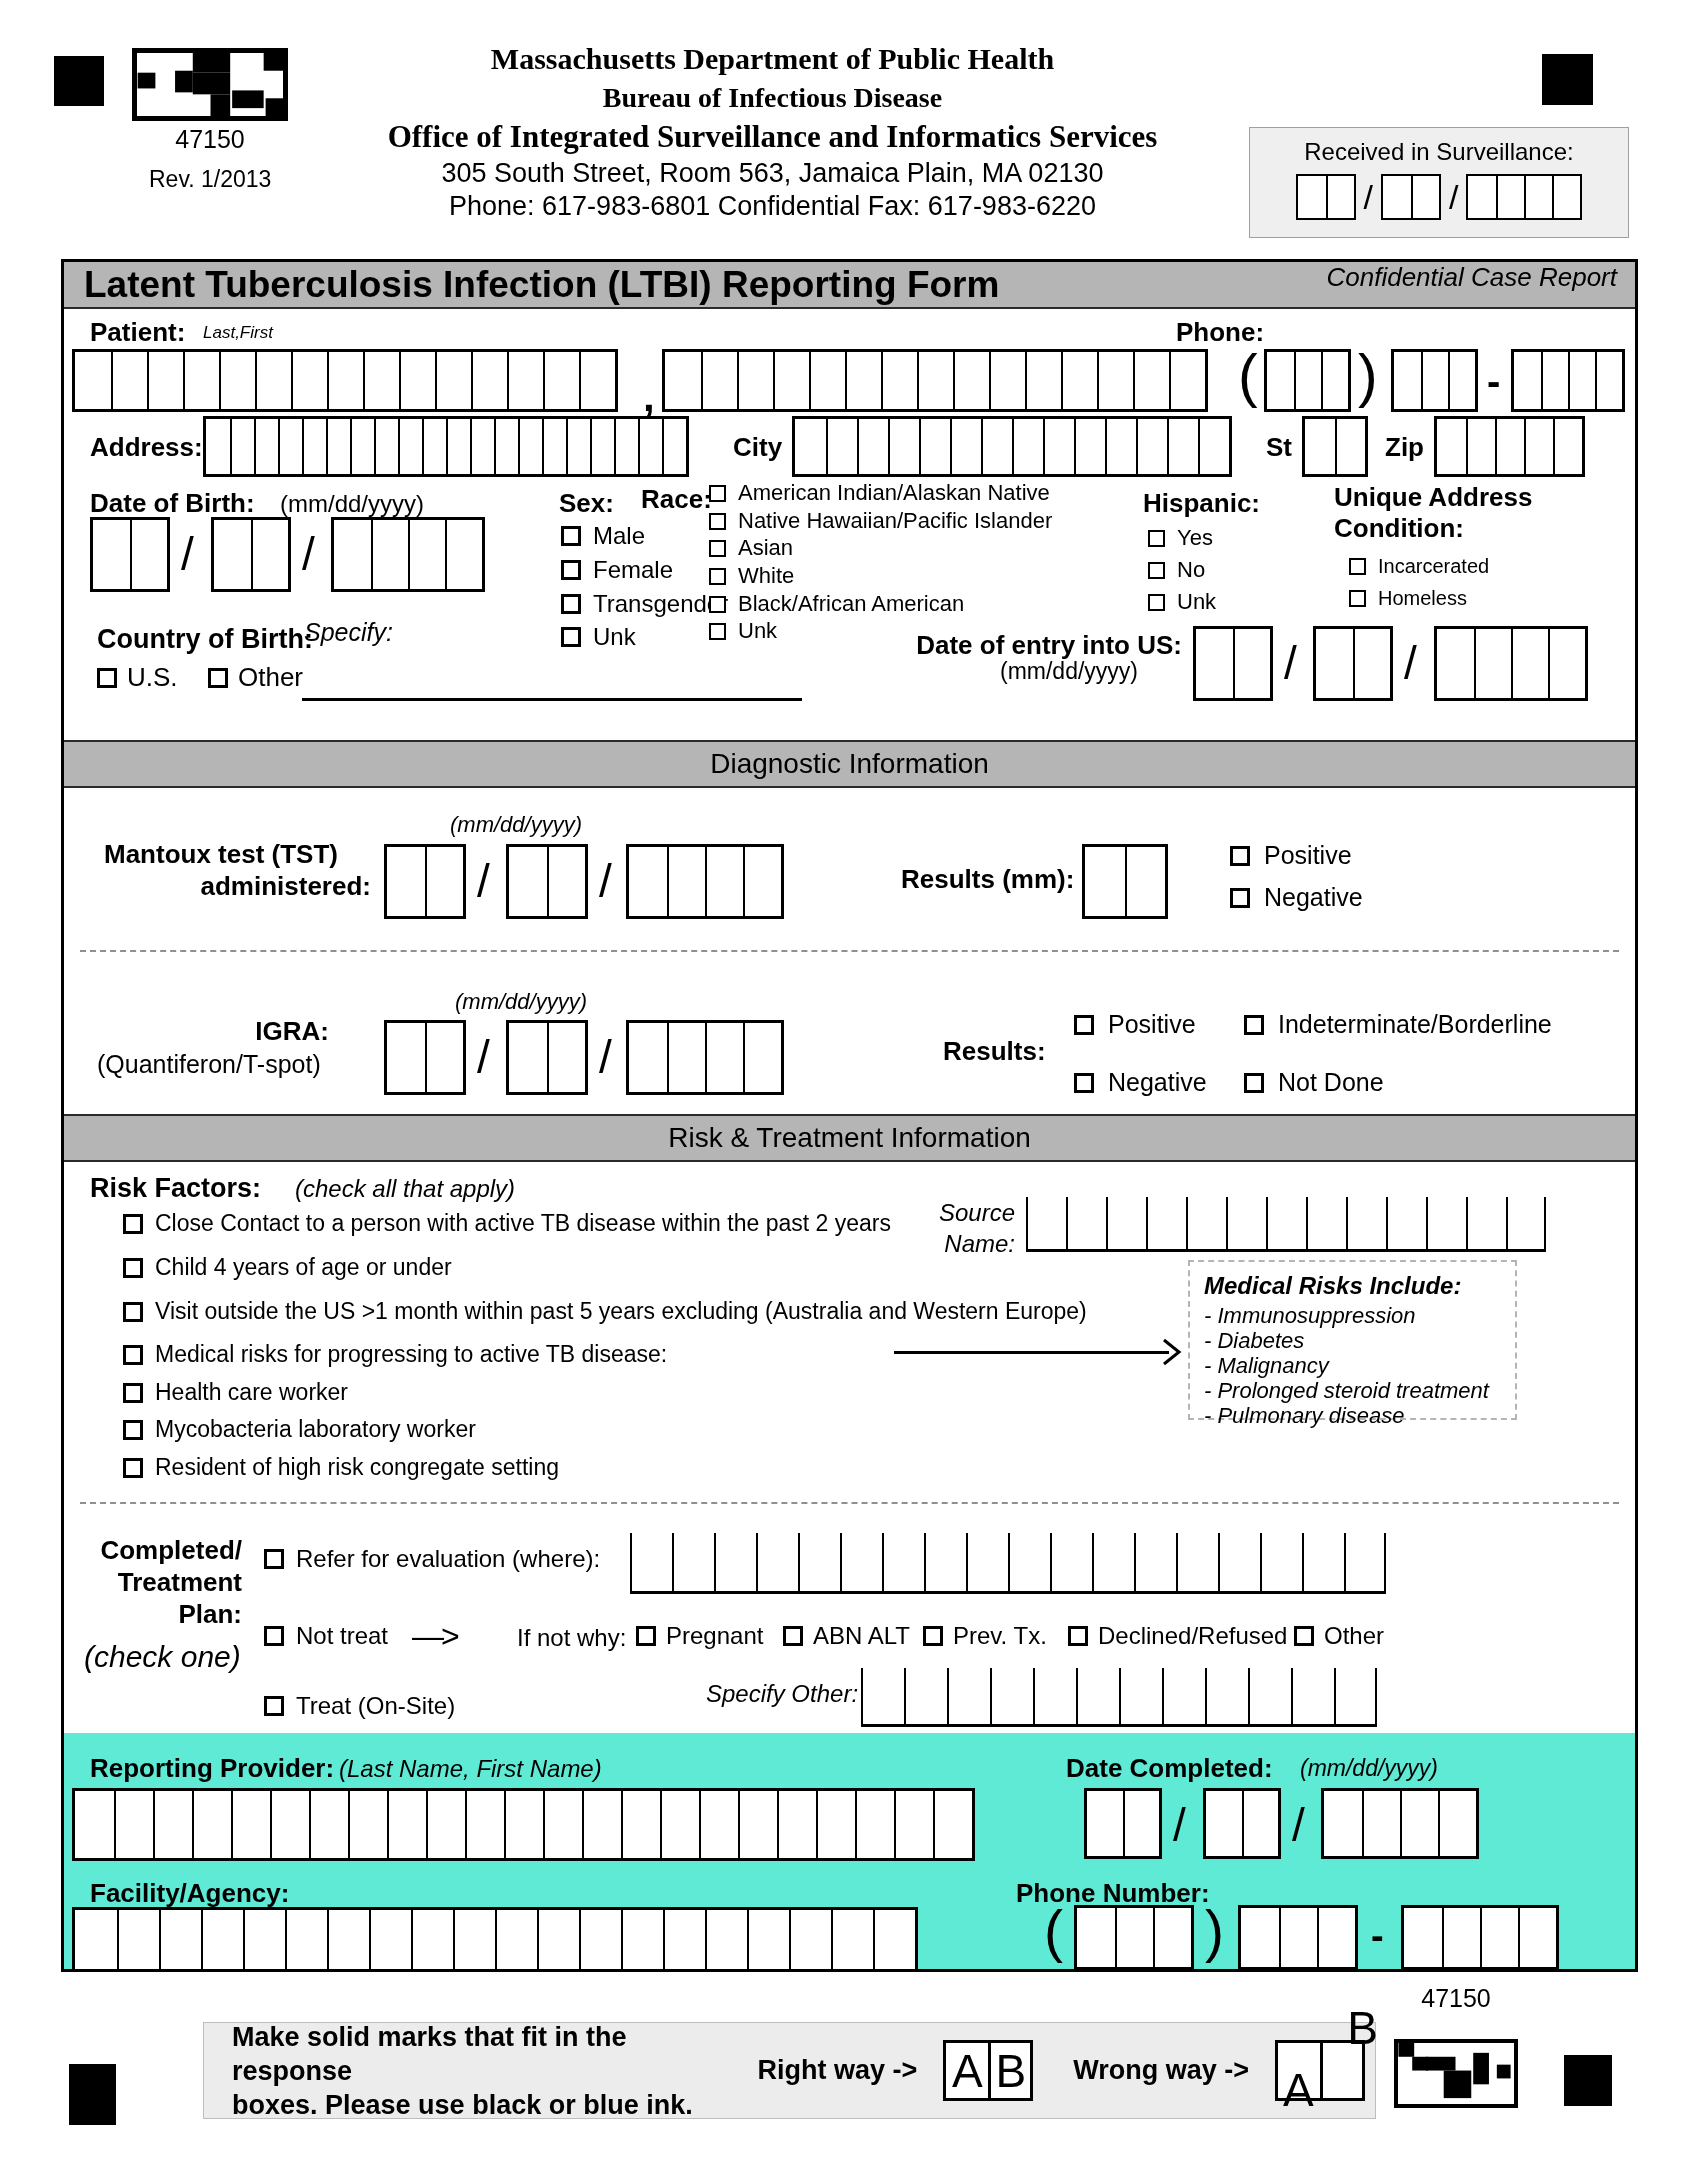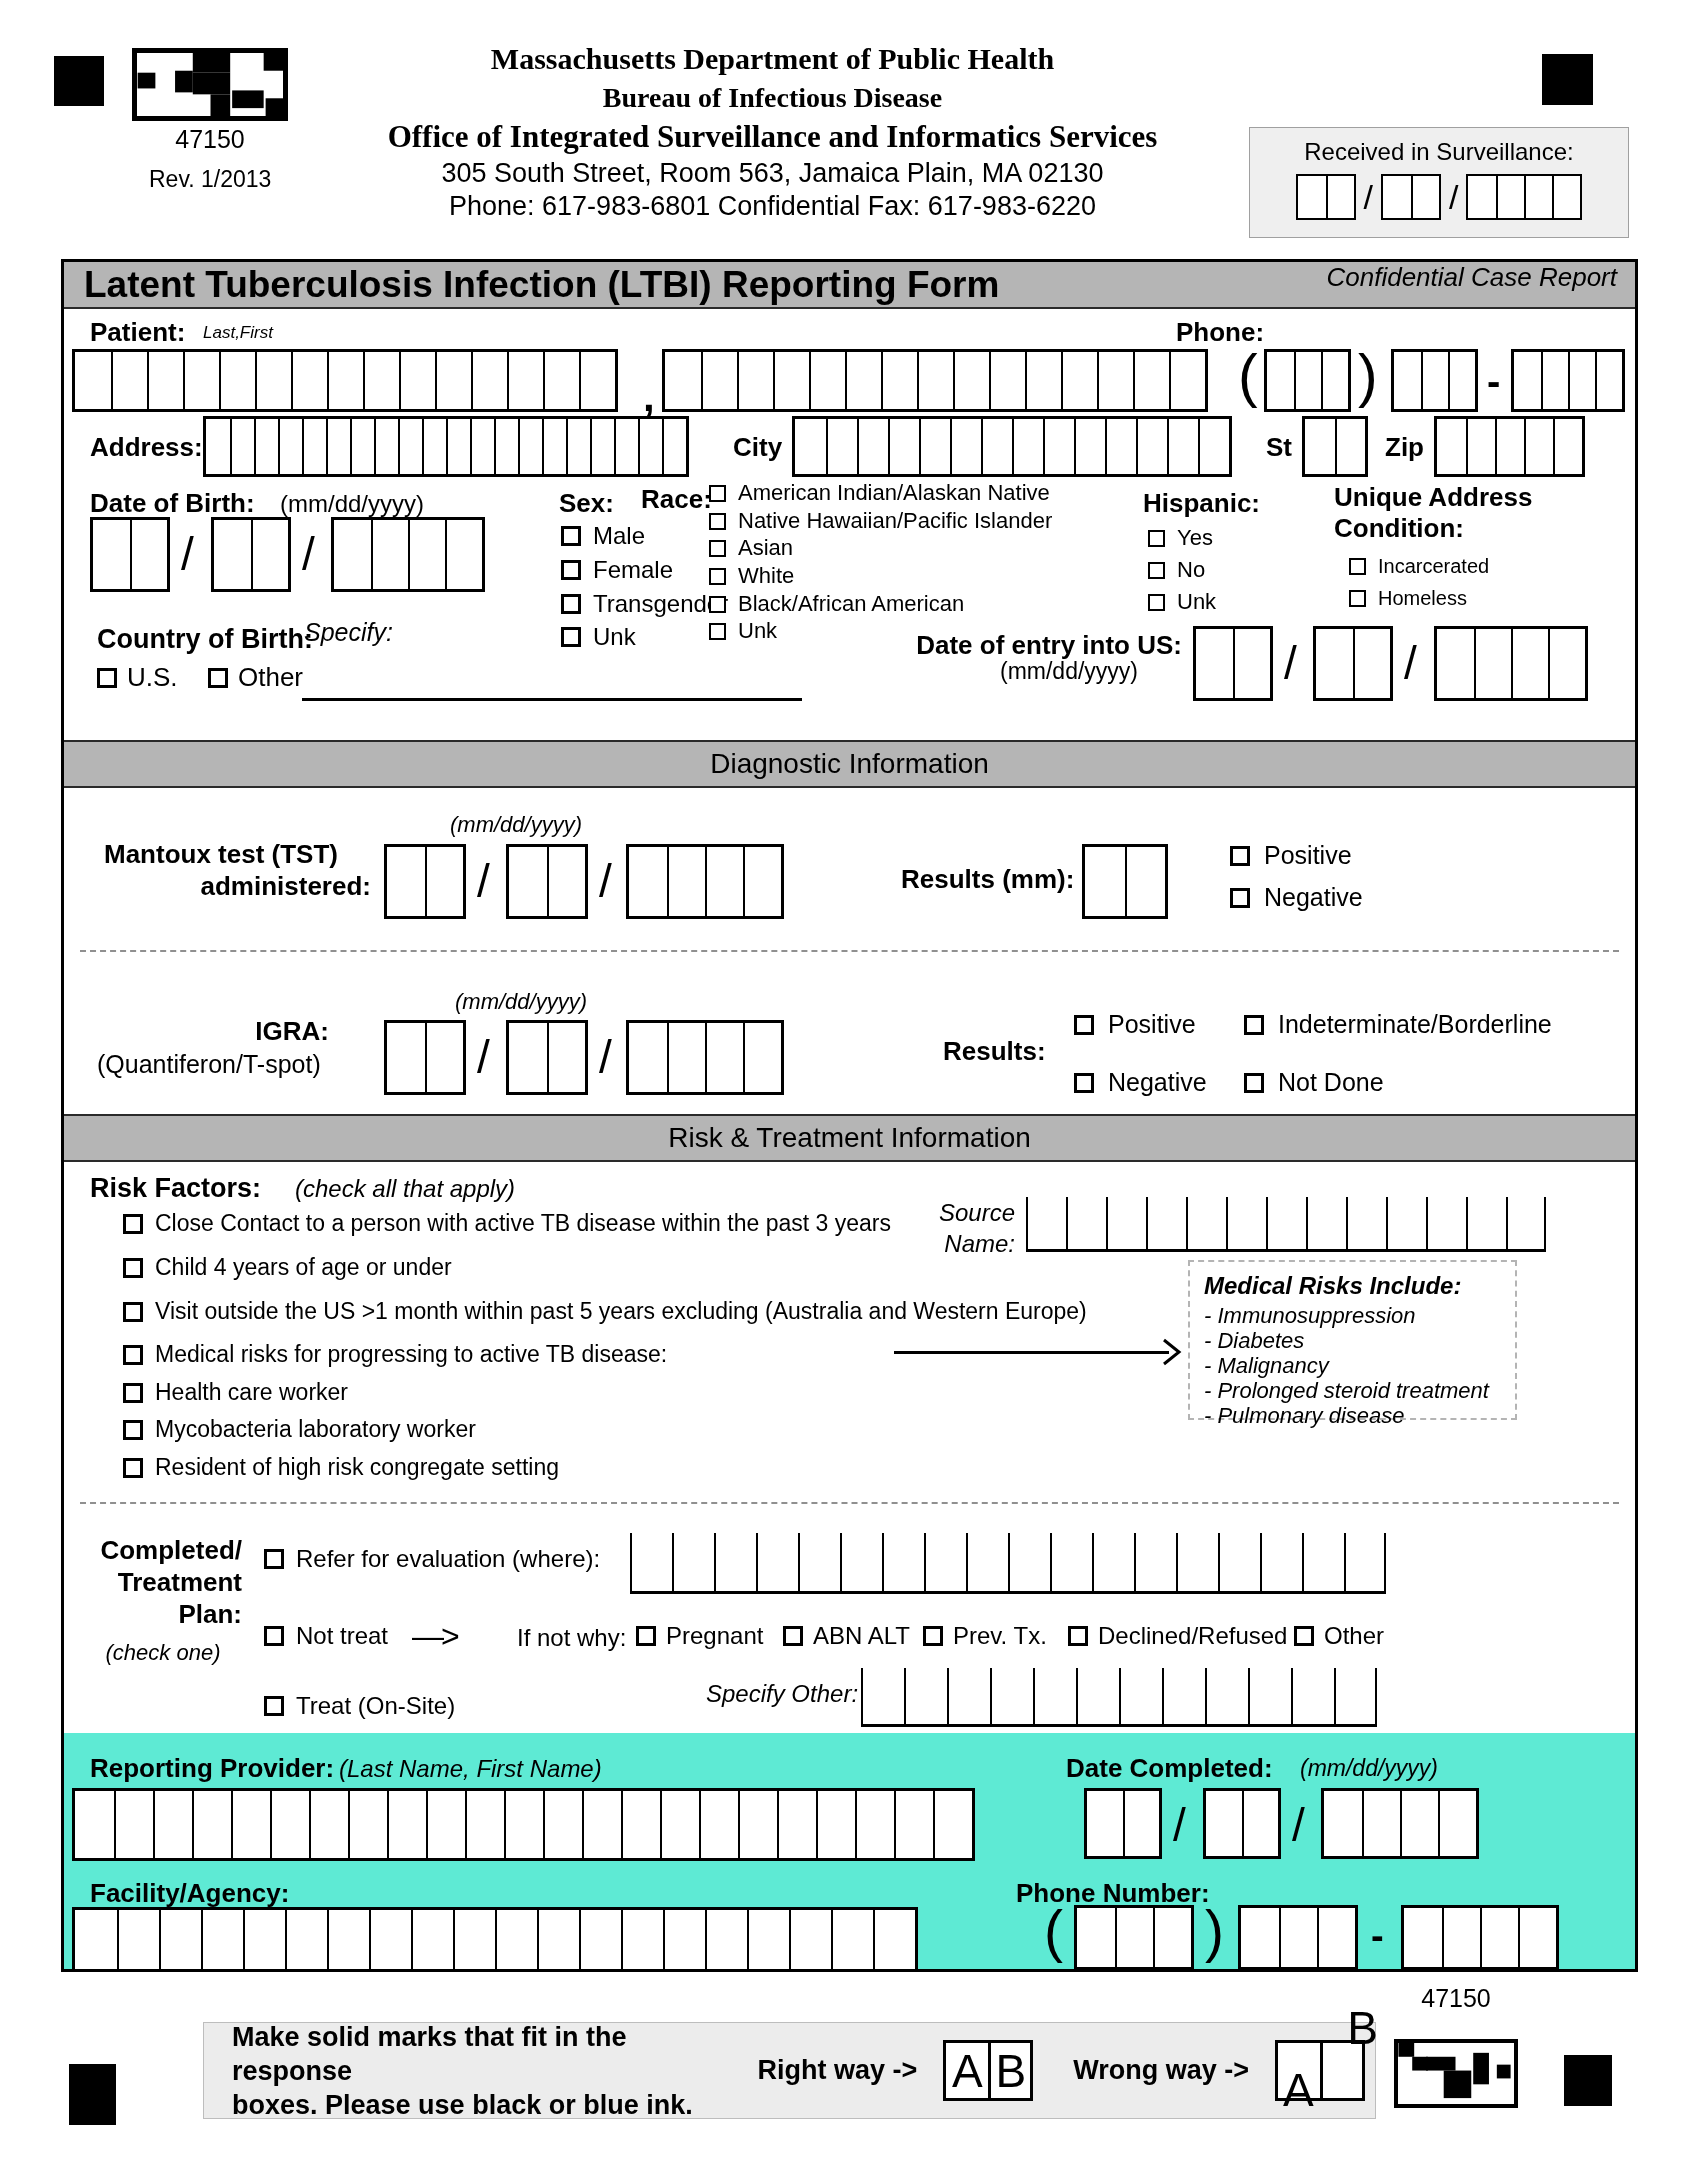--- a/index.html
+++ b/index.html
@@ -412,21 +412,21 @@
         <span>Not Done</span>
       </div>
 
     <div class="secbar" style="top:852px">Risk &amp; Treatment Information</div>
 
     <span class="abs b" style="left:26px;top:911px;font-size:27px">Risk Factors:</span>
     <span class="abs i" style="left:231px;top:913px;font-size:24px">(check all that apply)</span>
 
     <div class="opt" style="left:59px;top:948px;font-size:23px">
         <span class="cb"></span>
-        <span class="nw">Close Contact to a person with active TB disease within the past 3 years</span>
+        <span class="nw">Close Contact to a person with active TB disease within the past 2 years</span>
       </div>
     <div class="opt" style="left:59px;top:992px;font-size:23px">
         <span class="cb"></span>
         <span>Child 4 years of age or under</span>
       </div>
     <div class="opt" style="left:59px;top:1036px;font-size:23px">
         <span class="cb"></span>
         <span class="nw">Visit outside the US &gt;1 month within past 5 years excluding (Australia and Western Europe)</span>
       </div>
     <div class="opt" style="left:59px;top:1079px;font-size:23px">
@@ -476,21 +476,21 @@
       <div class="i" style="font-size:22px;line-height:25px">- Malignancy</div>
       <div class="i" style="font-size:22px;line-height:25px">- Prolonged steroid treatment</div>
       <div class="i" style="font-size:22px;line-height:25px">- Pulmonary disease</div>
     </div>
 
     <div class="dashline" style="top:1240px"></div>
 
     <span class="abs b" style="left:20px;top:1273px;width:158px;text-align:right;font-size:26px">Completed/</span>
     <span class="abs b" style="left:20px;top:1305px;width:158px;text-align:right;font-size:26px">Treatment</span>
     <span class="abs b" style="left:20px;top:1337px;width:158px;text-align:right;font-size:26px">Plan:</span>
-    <span class="abs i" style="left:20px;top:1378px;width:158px;text-align:center;font-size:22px">(check one)</span>
+    <span class="abs i" style="left:20px;top:1378px;width:158px;text-align:left;font-size:30px">(check one)</span>
 
     <div class="opt" style="left:200px;top:1283px;font-size:24px">
         <span class="cb"></span>
         <span>Refer for evaluation (where):</span>
       </div>
     <div class="comb abs" style="left:566px;top:1271px;--cw:42px;--ch:61px">
         <span class="cell"></span>
         <span class="cell"></span>
         <span class="cell"></span>
         <span class="cell"></span>

